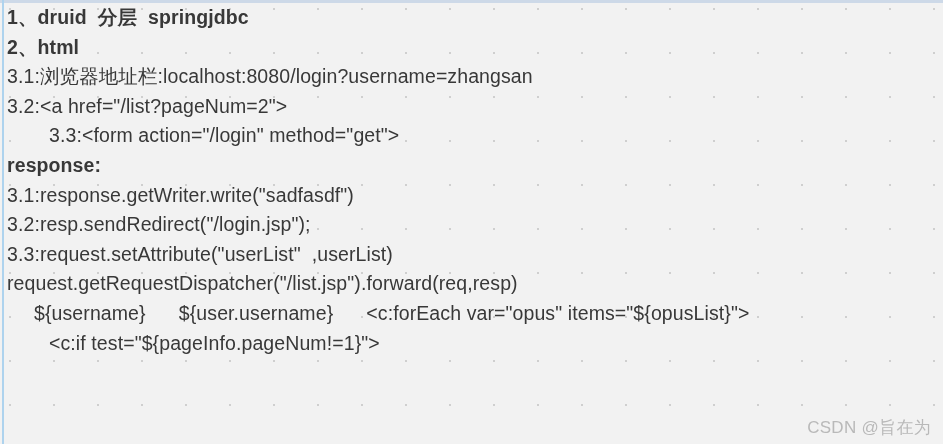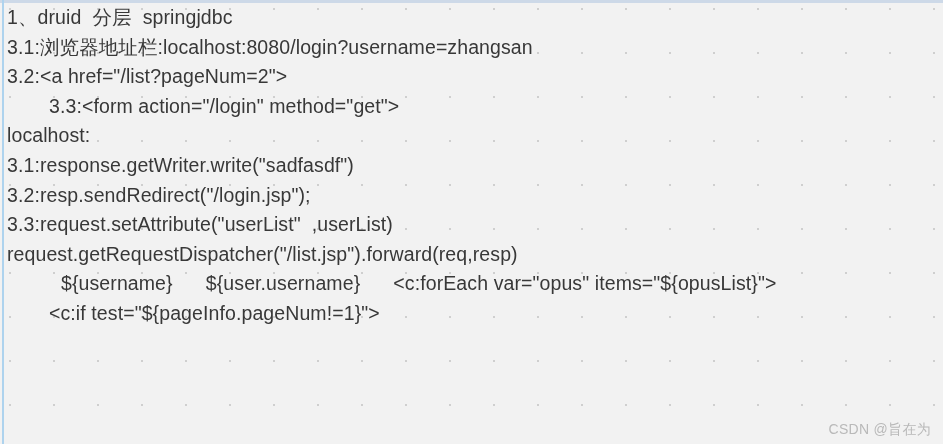--- a/index.html
+++ b/index.html
@@ -60,49 +60,50 @@
     line-height: 29.6px;
     font-size: 19.5px;
     color: #383838;
     white-space: pre;
     letter-spacing: 0.1px;
     padding-left: 7px;
     box-sizing: border-box;
   }
 
   
-  .indent-0 { padding-left: 7px; }
+  .indent-0 { padding-left: 7px; font-weight: bold; }
   .indent-1 { }
   .indent-2 { padding-left: 49px; }
-  .indent-3 { padding-left: 61px; }
+  .indent-3 { padding-left: 34px; }
 
   #watermark {
     position: absolute;
     right: 12px;
     bottom: 5px;
-    font-size: 14px;
+    font-size: 17px;
     color: #b9b9b9;
     letter-spacing: 0.3px;
     white-space: pre;
   }
 </style>
 </head>
 <body>
 
 <div id="note-canvas">
 
   <div id="top-rule"></div>
   <div id="left-margin-rule"></div>
 
   <div id="text-body">
       <div class="note-line indent-0">1、druid  分层  springjdbc</div>
+      <div class="note-line indent-0">2、html</div>
       <div class="note-line indent-1">3.1:浏览器地址栏:localhost:8080/login?username=zhangsan</div>
       <div class="note-line indent-1">3.2:&lt;a href="/list?pageNum=2"&gt;</div>
       <div class="note-line indent-2">3.3:&lt;form action="/login" method="get"&gt;</div>
-      <div class="note-line indent-0">localhost:</div>
+      <div class="note-line indent-0">response:</div>
       <div class="note-line indent-1">3.1:response.getWriter.write("sadfasdf")</div>
       <div class="note-line indent-1">3.2:resp.sendRedirect("/login.jsp");</div>
       <div class="note-line indent-1">3.3:request.setAttribute("userList"  ,userList)</div>
       <div class="note-line indent-1">request.getRequestDispatcher("/list.jsp").forward(req,resp)</div>
       <div class="note-line indent-3">${username}      ${user.username}      &lt;c:forEach var="opus" items="${opusList}"&gt;</div>
       <div class="note-line indent-2">&lt;c:if test="${pageInfo.pageNum!=1}"&gt;</div>
     </div>
 
   <div id="watermark">CSDN @旨在为</div>
 

